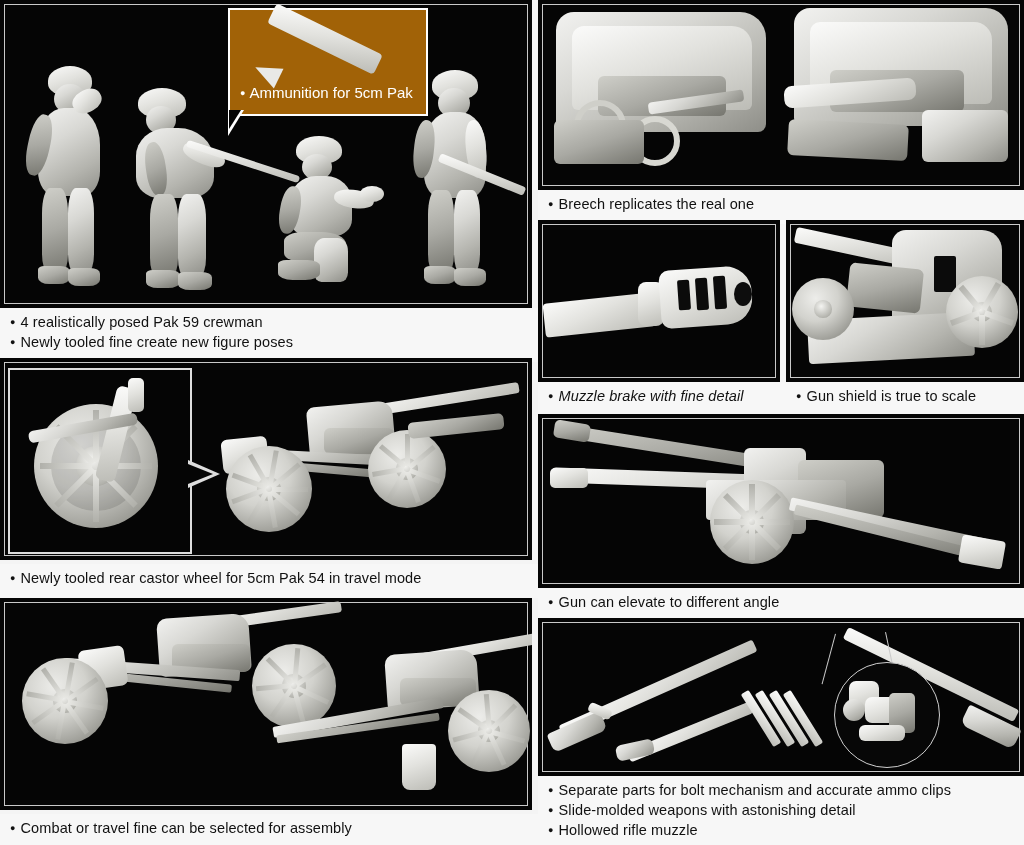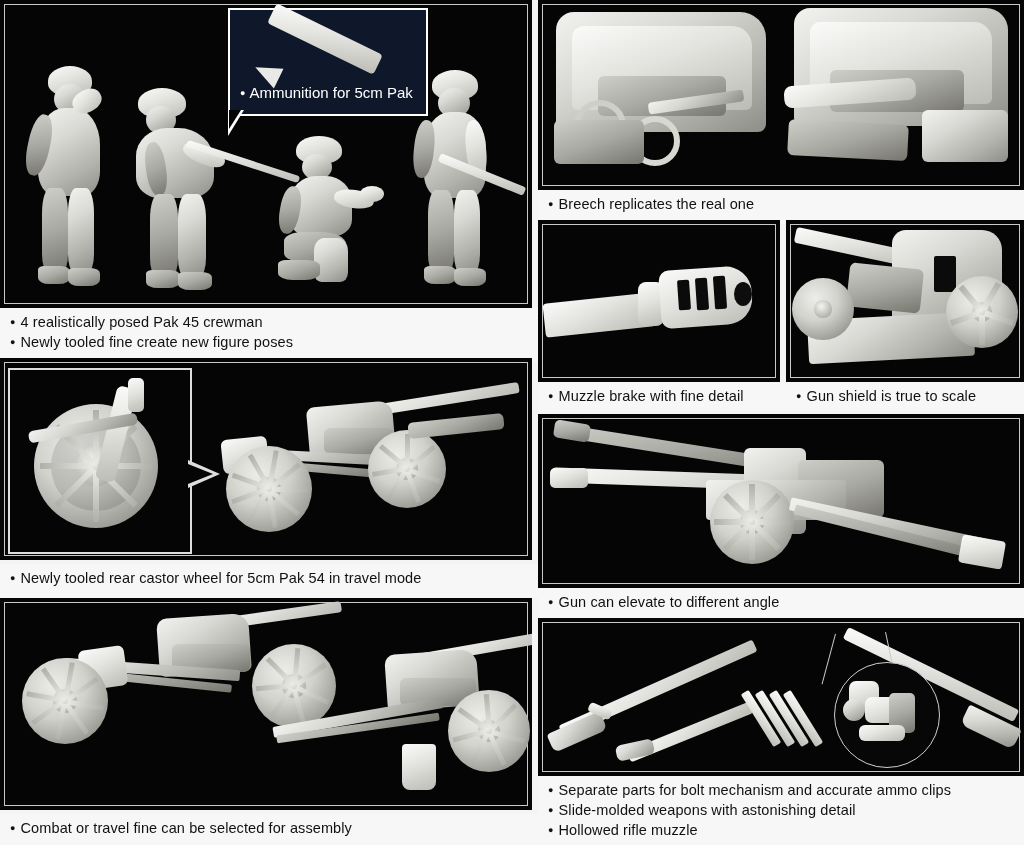--- a/index.html
+++ b/index.html
@@ -54,21 +54,21 @@
   .fig .helmet{
     position:absolute;border-radius:50% 50% 42% 42%;
   }
   .fig .torso{position:absolute;border-radius:42% 42% 28% 28%;}
   .fig .legL,.fig .legR{position:absolute;border-radius:30% 30% 22% 22%;}
   .fig .armL,.fig .armR{position:absolute;border-radius:45%;}
   .fig .boot{position:absolute;border-radius:20% 30% 35% 35%;}
 
   
   .callout{
-    position:absolute;background:#0f172a;border:2px solid #ffffff;
+    position:absolute;background:#a16207;border:2px solid #ffffff;
   }
   .callout-label{
     position:absolute;color:#fff;font-size:15px;white-space:nowrap;
     font-family:"Liberation Sans",sans-serif;
   }
   .callout-label:before{
     content:"\25CF";font-size:9px;vertical-align:2px;margin-right:4px;color:#fff;
   }
 
   .inset-box{position:absolute;border:2px solid #dedede;background:#050505;}
@@ -173,21 +173,21 @@
         </div>
 
         <div class="obj" style="left:228px;top:110px;width:0;height:0;
                     border-left:16px solid #ffffff;border-bottom:26px solid transparent;"></div>
         <div class="obj" style="left:229px;top:110px;width:0;height:0;
                     border-left:12px solid #050505;border-bottom:19px solid transparent;"></div>
       </div>
     </div>
 
     <div class="caption" style="left:0;top:308px;width:532px;height:46px;">
-      <span class="line">4 realistically posed Pak 45 crewman</span>
+      <span class="line">4 realistically posed Pak 59 crewman</span>
       <span class="line">Newly tooled fine create new figure poses</span>
     </div>
 
     <div class="panel" style="left:0;top:358px;width:532px;height:202px;">
       <div class="inner-border"></div>
       <div class="stage">
 
         <div class="inset-box" style="left:8px;top:10px;width:180px;height:182px;">
           <div class="wheel" style="left:24px;top:34px;width:124px;height:124px;">
             <div class="tyre"></div>
@@ -350,21 +350,21 @@
         <div class="obj resin-l" style="left:6px;top:78px;width:110px;height:34px;border-radius:4px;transform:rotate(-6deg);"></div>
         <div class="obj resin-l" style="left:100px;top:62px;width:26px;height:44px;border-radius:8px;"></div>
         <div class="obj resin-l" style="left:122px;top:48px;width:92px;height:58px;border-radius:10px 26px 26px 10px;transform:rotate(-4deg);"></div>
         <div class="obj" style="left:140px;top:60px;width:12px;height:30px;background:#0b0b0b;border-radius:2px;transform:rotate(-4deg);"></div>
         <div class="obj" style="left:158px;top:58px;width:12px;height:32px;background:#0b0b0b;border-radius:2px;transform:rotate(-4deg);"></div>
         <div class="obj" style="left:176px;top:56px;width:12px;height:33px;background:#0b0b0b;border-radius:2px;transform:rotate(-4deg);"></div>
         <div class="obj" style="left:196px;top:62px;width:18px;height:24px;background:#0d0d0d;border-radius:50%;"></div>
       </div>
     </div>
 
-    <div class="caption" style="left:0;top:382px;width:242px;height:26px;">
+    <div class="caption" style="left:0;top:382px;width:242px;height:26px;font-style:italic;">
       <span class="line">Muzzle brake with fine detail</span>
     </div>
 
     <div class="panel" style="left:248px;top:220px;width:238px;height:162px;">
       <div class="inner-border"></div>
       <div class="stage">
         <div class="obj resin-l" style="left:8px;top:20px;width:128px;height:16px;border-radius:4px;transform:rotate(12deg);"></div>
         <div class="obj resin" style="left:106px;top:10px;width:110px;height:98px;border-radius:14px 20px 4px 4px;"></div>
         <div class="obj" style="left:148px;top:36px;width:22px;height:36px;background:#0b0b0b;border-radius:2px;"></div>
         <div class="obj resin-d" style="left:62px;top:46px;width:74px;height:44px;border-radius:6px;transform:rotate(6deg);"></div>

